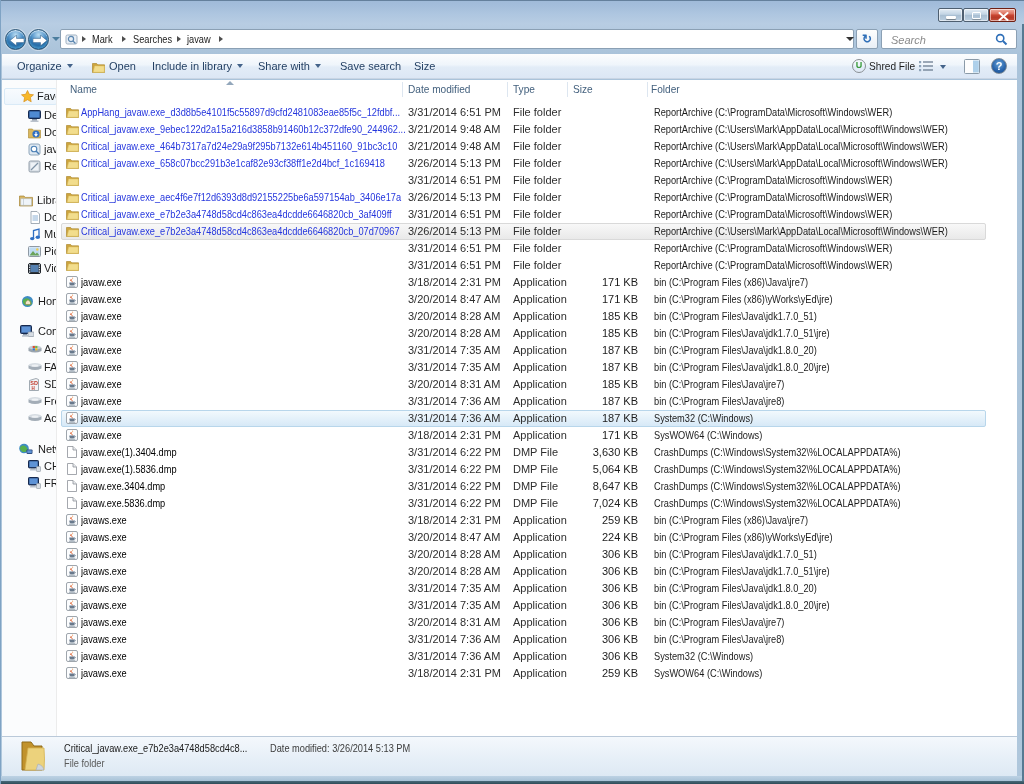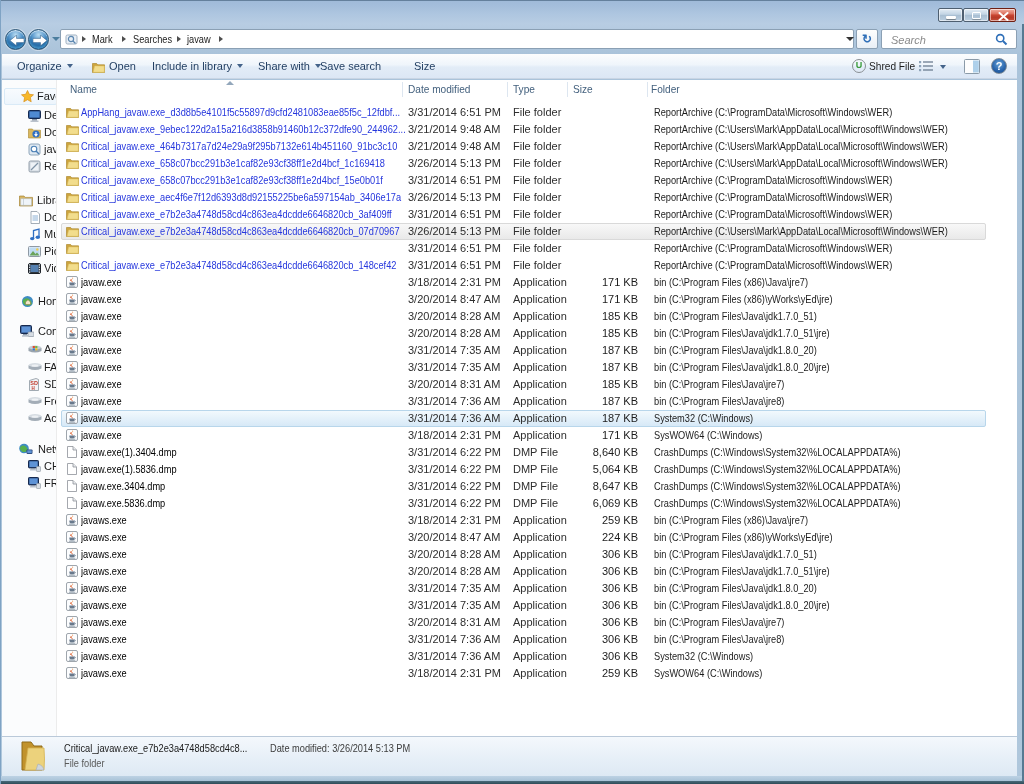--- a/index.html
+++ b/index.html
@@ -105,21 +105,21 @@
     </div>
 <div id="toolbar">
 <div class="tbi" style="left:15px">Organize<span class="tcaret"></span></div>
 <div class="abs" style="left:90px;top:7px;width:13px;height:12px"><svg width="13" height="12" viewBox="0 0 13 12">
           <path d="M0.5 2.5 L4.6 2.5 L5.8 3.8 L12.5 3.8 L12.5 11.5 L0.5 11.5 Z" fill="#cda43e" stroke="#a5801f" stroke-width="0.6"></path>
           <path d="M1.1 11.3 L2.6 4.9 L12.3 4.9 L12.3 11.3 Z" fill="#f2dd8d" stroke="#dcbd5e" stroke-width="0.6"></path>
         </svg></div>
 <div class="tbi" style="left:107px">Open</div>
 <div class="tbi" style="left:150px">Include in library<span class="tcaret"></span></div>
 <div class="tbi" style="left:256px">Share with<span class="tcaret"></span></div>
-<div class="tbi" style="left:318px">Save search</div>
+<div class="tbi" style="left:338px">Save search</div>
 <div class="tbi" style="left:412px">Size</div>
 <div class="abs" style="left:850px;top:5px;width:14px;height:14px;border:1.5px solid #8a8f94;border-radius:50%;color:#3a9a3a;font-weight:bold;font-size:9px;text-align:center;line-height:11px">U</div>
 <div class="tbi" style="left:867px;color:#1e1e1e"><span class="t2" style="display:inline-block">Shred File</span></div>
 <svg class="abs" style="left:917px;top:6px" width="15" height="13" viewBox="0 0 15 13">
         <g stroke="#6b7c90" stroke-width="1.3">
           <line x1="4" y1="2" x2="14" y2="2"></line>
           <line x1="4" y1="6" x2="14" y2="6"></line>
           <line x1="4" y1="10" x2="14" y2="10"></line>
         </g>
         <g fill="#8ca2b8">
@@ -374,21 +374,20 @@
           <div class="nm blue"><span class="t" style="display:inline-block">Critical_javaw.exe_658c07bcc291b3e1caf82e93cf38ff1e2d4bcf_1c169418</span></div>
           <div class="dt">3/26/2014 5:13 PM</div>
           <div class="ty">File folder</div>
           <div class="fo"><span class="t" style="display:inline-block">ReportArchive (C:\Users\Mark\AppData\Local\Microsoft\Windows\WER)</span></div>
         </div>
 <div class="row" style="top:92px">
           <div class="ric"><svg width="13" height="12" viewBox="0 0 13 12">
               <path d="M0.5 2.5 L4.6 2.5 L5.8 3.8 L12.5 3.8 L12.5 11.5 L0.5 11.5 Z" fill="#cda43e" stroke="#a5801f" stroke-width="0.6"></path>
               <path d="M1.1 11.3 L2.6 4.9 L12.3 4.9 L12.3 11.3 Z" fill="#f2dd8d" stroke="#dcbd5e" stroke-width="0.6"></path>
             </svg></div>
-          <div class="nm blue"><span class="t" style="display:inline-block">Critical_javaw.exe_658c07bcc291b3e1caf82e93cf38ff1e2d4bcf_15e0b01f</span></div>
           <div class="dt">3/31/2014 6:51 PM</div>
           <div class="ty">File folder</div>
           <div class="fo"><span class="t" style="display:inline-block">ReportArchive (C:\ProgramData\Microsoft\Windows\WER)</span></div>
         </div>
 <div class="row" style="top:109px">
           <div class="ric"><svg width="13" height="12" viewBox="0 0 13 12">
               <path d="M0.5 2.5 L4.6 2.5 L5.8 3.8 L12.5 3.8 L12.5 11.5 L0.5 11.5 Z" fill="#cda43e" stroke="#a5801f" stroke-width="0.6"></path>
               <path d="M1.1 11.3 L2.6 4.9 L12.3 4.9 L12.3 11.3 Z" fill="#f2dd8d" stroke="#dcbd5e" stroke-width="0.6"></path>
             </svg></div>
           <div class="nm blue"><span class="t" style="display:inline-block">Critical_javaw.exe_aec4f6e7f12d6393d8d92155225be6a597154ab_3406e17a</span></div>
@@ -423,21 +422,20 @@
             </svg></div>
           <div class="dt">3/31/2014 6:51 PM</div>
           <div class="ty">File folder</div>
           <div class="fo"><span class="t" style="display:inline-block">ReportArchive (C:\ProgramData\Microsoft\Windows\WER)</span></div>
         </div>
 <div class="row" style="top:177px">
           <div class="ric"><svg width="13" height="12" viewBox="0 0 13 12">
               <path d="M0.5 2.5 L4.6 2.5 L5.8 3.8 L12.5 3.8 L12.5 11.5 L0.5 11.5 Z" fill="#cda43e" stroke="#a5801f" stroke-width="0.6"></path>
               <path d="M1.1 11.3 L2.6 4.9 L12.3 4.9 L12.3 11.3 Z" fill="#f2dd8d" stroke="#dcbd5e" stroke-width="0.6"></path>
             </svg></div>
-          <div class="nm blue"><span class="t" style="display:inline-block">Critical_javaw.exe_e7b2e3a4748d58cd4c863ea4dcdde6646820cb_148cef42</span></div>
           <div class="dt">3/31/2014 6:51 PM</div>
           <div class="ty">File folder</div>
           <div class="fo"><span class="t" style="display:inline-block">ReportArchive (C:\ProgramData\Microsoft\Windows\WER)</span></div>
         </div>
 <div class="row" style="top:194px">
           <div class="ric"><svg width="12" height="12" viewBox="0 0 12 12">
               <rect x="0.5" y="0.5" width="11" height="11" rx="1.5" fill="#fcfdfe" stroke="#9fa6ad"></rect>
               <path d="M6.3 0.9 q1.1 1.3 -0.4 2.2 q-1.4 0.9 -0.2 2 q-0.6 -1.3 0.8 -2 q1.6 -1 -0.2 -2.2 Z" fill="#e8731f"></path>
               <path d="M4.3 3.4 q-0.9 1.2 1 1.9 q1.7 0.6 0.8 1.4 q1.8 -0.7 0.1 -1.5 q-1.6 -0.7 -0.4 -1.8 Z" fill="#d94f1e"></path>
               <path d="M3.4 6.4 h5.2 v1.5 q0 1.5 -2.6 1.5 q-2.6 0 -2.6 -1.5 Z" fill="#68798c"></path>
@@ -586,21 +584,21 @@
           <div class="fo"><span class="t" style="display:inline-block">SysWOW64 (C:\Windows)</span></div>
         </div>
 <div class="row" style="top:364px">
           <div class="ric"><svg width="11" height="12" viewBox="0 0 11 12">
               <path d="M1.5 0.5 L7 0.5 L10.5 4 L10.5 11.5 L1.5 11.5 Z" fill="#ffffff" stroke="#8e9299" stroke-width="0.8"></path>
               <path d="M7 0.5 L7 4 L10.5 4" fill="#e8eaed" stroke="#8e9299" stroke-width="0.8"></path>
             </svg></div>
           <div class="nm"><span class="t" style="display:inline-block">javaw.exe(1).3404.dmp</span></div>
           <div class="dt">3/31/2014 6:22 PM</div>
           <div class="ty">DMP File</div>
-          <div class="sz">8,640 KB</div>
+          <div class="sz">3,630 KB</div>
           <div class="fo"><span class="t" style="display:inline-block">CrashDumps (C:\Windows\System32\%LOCALAPPDATA%)</span></div>
         </div>
 <div class="row" style="top:381px">
           <div class="ric"><svg width="11" height="12" viewBox="0 0 11 12">
               <path d="M1.5 0.5 L7 0.5 L10.5 4 L10.5 11.5 L1.5 11.5 Z" fill="#ffffff" stroke="#8e9299" stroke-width="0.8"></path>
               <path d="M7 0.5 L7 4 L10.5 4" fill="#e8eaed" stroke="#8e9299" stroke-width="0.8"></path>
             </svg></div>
           <div class="nm"><span class="t" style="display:inline-block">javaw.exe(1).5836.dmp</span></div>
           <div class="dt">3/31/2014 6:22 PM</div>
           <div class="ty">DMP File</div>
@@ -619,21 +617,21 @@
           <div class="fo"><span class="t" style="display:inline-block">CrashDumps (C:\Windows\System32\%LOCALAPPDATA%)</span></div>
         </div>
 <div class="row" style="top:415px">
           <div class="ric"><svg width="11" height="12" viewBox="0 0 11 12">
               <path d="M1.5 0.5 L7 0.5 L10.5 4 L10.5 11.5 L1.5 11.5 Z" fill="#ffffff" stroke="#8e9299" stroke-width="0.8"></path>
               <path d="M7 0.5 L7 4 L10.5 4" fill="#e8eaed" stroke="#8e9299" stroke-width="0.8"></path>
             </svg></div>
           <div class="nm"><span class="t" style="display:inline-block">javaw.exe.5836.dmp</span></div>
           <div class="dt">3/31/2014 6:22 PM</div>
           <div class="ty">DMP File</div>
-          <div class="sz">6,069 KB</div>
+          <div class="sz">7,024 KB</div>
           <div class="fo"><span class="t" style="display:inline-block">CrashDumps (C:\Windows\System32\%LOCALAPPDATA%)</span></div>
         </div>
 <div class="row" style="top:432px">
           <div class="ric"><svg width="12" height="12" viewBox="0 0 12 12">
               <rect x="0.5" y="0.5" width="11" height="11" rx="1.5" fill="#fcfdfe" stroke="#9fa6ad"></rect>
               <path d="M6.3 0.9 q1.1 1.3 -0.4 2.2 q-1.4 0.9 -0.2 2 q-0.6 -1.3 0.8 -2 q1.6 -1 -0.2 -2.2 Z" fill="#e8731f"></path>
               <path d="M4.3 3.4 q-0.9 1.2 1 1.9 q1.7 0.6 0.8 1.4 q1.8 -0.7 0.1 -1.5 q-1.6 -0.7 -0.4 -1.8 Z" fill="#d94f1e"></path>
               <path d="M3.4 6.4 h5.2 v1.5 q0 1.5 -2.6 1.5 q-2.6 0 -2.6 -1.5 Z" fill="#68798c"></path>
               <path d="M8.6 6.7 q1.5 0.3 0 1.9" stroke="#68798c" stroke-width="0.8" fill="none"></path>
               <rect x="2.9" y="9.7" width="6.4" height="1" fill="#93a0ad"></rect>

